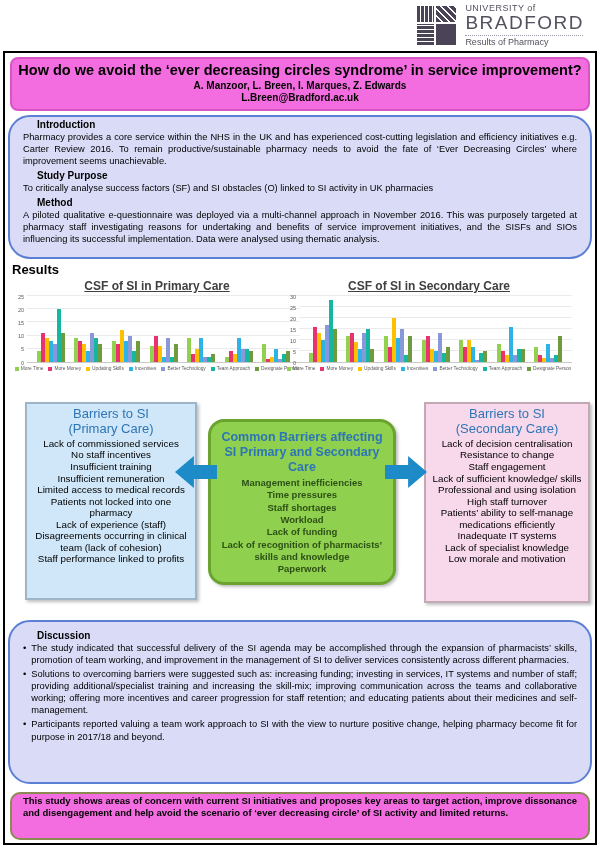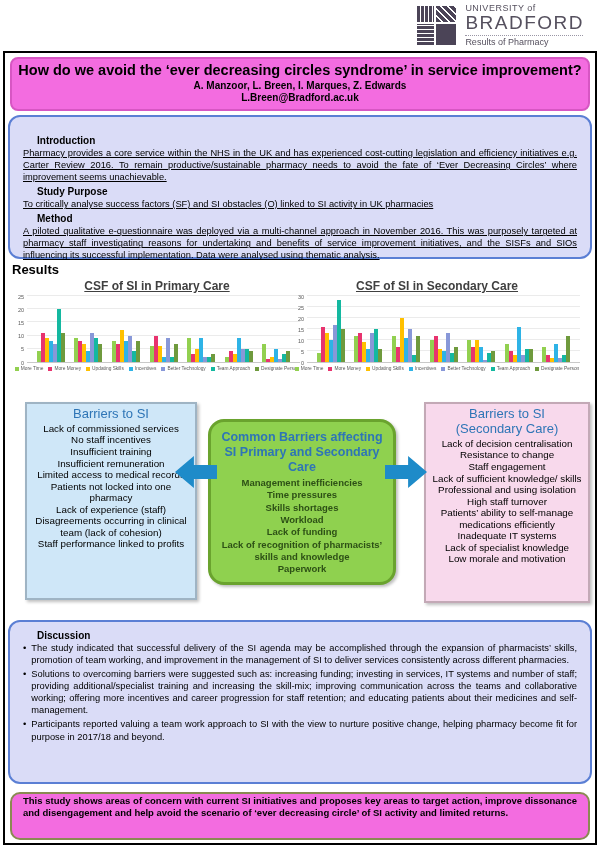--- a/index.html
+++ b/index.html
@@ -22,34 +22,34 @@
 
   
   .banner{position:absolute;left:10px;right:10px;top:57px;height:54px;background:#f36ce0;
           border:2px solid #d756c3;border-radius:8px;text-align:center;padding-top:3px;box-sizing:border-box;}
   .banner-title{font-size:14.5px;font-weight:bold;}
   .banner-authors{font-size:10px;font-weight:bold;margin-top:2px;}
   .banner-email{font-size:10px;font-weight:bold;margin-top:1px;}
 
   
   .bluebox{position:absolute;left:8px;right:8px;background:#dadcf7;border:2px solid #5b7fd4;
-           border-radius:12px;padding:16px 13px;box-sizing:border-box;font-size:9.3px;}
+           border-radius:22px;padding:0 13px;box-sizing:border-box;font-size:9.3px;}
   .intro-box{top:115px;height:144px;}
   .discussion-box{top:620px;height:164px;padding-top:6px;}
   .sec-head{font-weight:bold;font-size:10px;margin-left:14px;margin-top:2px;}
-  .sec-text{text-align:justify;line-height:1.3;margin:1px 0 3px 0;text-decoration:underline;}
+  .sec-text{text-align:justify;line-height:1.3;margin:1px 0 3px 0;}
   .bullet-row{display:flex;gap:5px;margin:1px 0 2px 0;}
   .bullet-dot{flex:0 0 auto;font-size:9.5px;line-height:1.3;}
   .bullet-text{text-align:justify;line-height:1.3;}
 
   .results-head{position:absolute;left:12px;top:262px;font-size:13px;font-weight:bold;}
 
   
   .chart{position:absolute;top:279px;width:286px;}
-  .chart0{left:14px;} .chart1{left:294px;}
+  .chart0{left:14px;} .chart1{left:286px;}
   .chart-title{text-align:center;font-size:12px;font-weight:bold;color:#404040;
                text-decoration:underline;margin-bottom:3px;}
   .chart-body{display:flex;}
   .yaxis{position:relative;width:13px;height:66px;flex:0 0 auto;}
   .ytick{position:absolute;right:3px;font-size:5.5px;color:#595959;}
   .plot{position:relative;flex:1;height:66px;border-bottom:1px solid #c9c9c9;}
   .gridline{position:absolute;left:0;right:0;height:1px;background:#ebebeb;}
   .groups{position:absolute;left:0;right:0;top:0;bottom:0;display:flex;justify-content:space-evenly;align-items:flex-end;}
   .bar-group{display:flex;align-items:flex-end;}
   .bar{width:4px;}
@@ -351,40 +351,41 @@
         <span class="legend-item">
           <span class="legend-swatch" style="background: rgb(111, 154, 61);"></span>
           <span>Designate Person</span>
         </span>
       </div>
   </div>
 
   <div class="sidebox box-primary">
     <div class="side-title">
       <div>Barriers to SI</div>
+      <div>(Primary Care)</div>
     </div>
     <div>
         <div class="box-line">Lack of commissioned services</div>
         <div class="box-line">No staff incentives</div>
         <div class="box-line">Insufficient training</div>
         <div class="box-line">Insufficient remuneration</div>
         <div class="box-line">Limited access to medical records</div>
         <div class="box-line">Patients not locked into one pharmacy</div>
         <div class="box-line">Lack of experience (staff)</div>
         <div class="box-line">Disagreements occurring in clinical team (lack of cohesion)</div>
         <div class="box-line">Staff performance linked to profits</div>
       </div>
   </div>
 
   <div class="box-common">
     <div class="common-title">Common Barriers affecting SI Primary and Secondary Care</div>
     <div>
         <div class="box-line">Management inefficiencies</div>
         <div class="box-line">Time pressures</div>
-        <div class="box-line">Skills shortages</div>
+        <div class="box-line">Staff shortages</div>
         <div class="box-line">Workload</div>
         <div class="box-line">Lack of funding</div>
         <div class="box-line">Lack of recognition of pharmacists’ skills and knowledge</div>
         <div class="box-line">Paperwork</div>
       </div>
   </div>
 
   <div class="sidebox box-secondary">
     <div class="side-title">
       <div>Barriers to SI</div>

